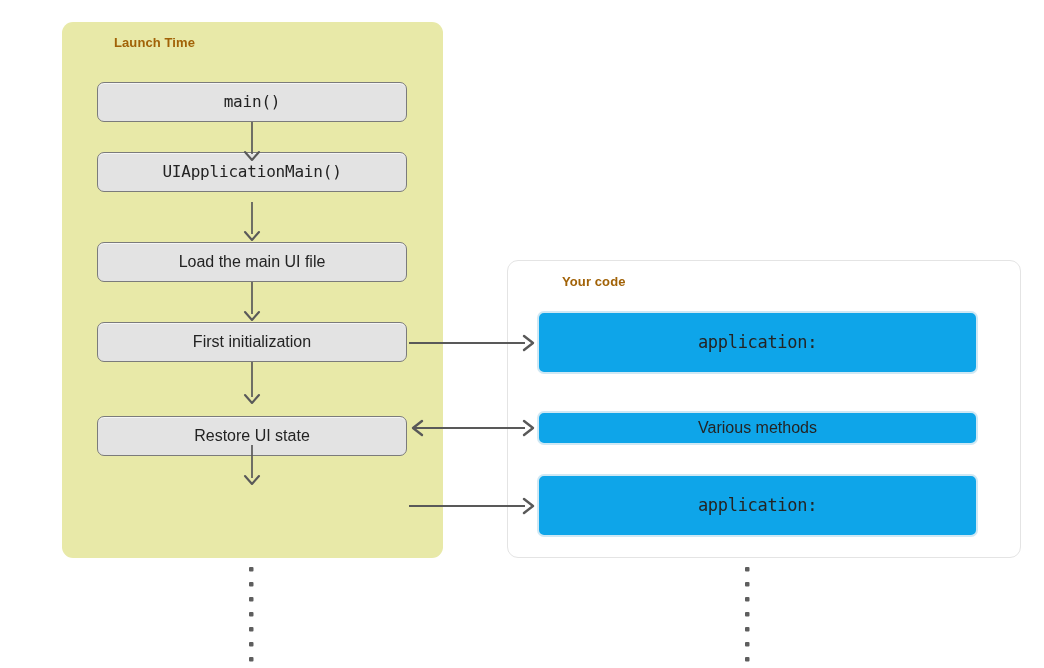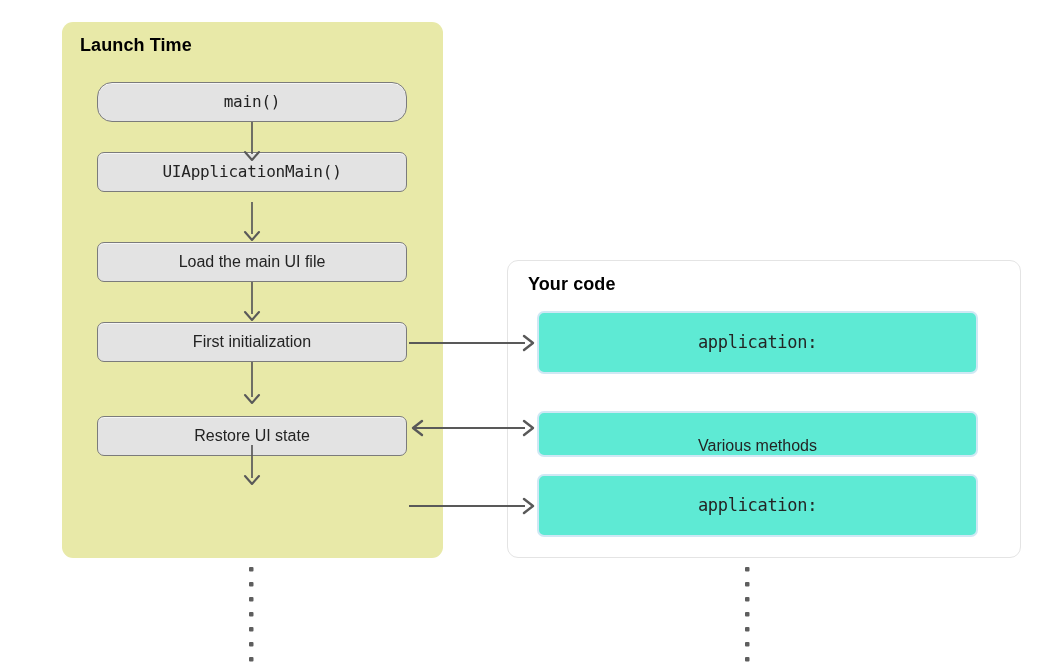--- a/index.html
+++ b/index.html
@@ -14,61 +14,61 @@
   
   .panel-launch{
     position:absolute;left:62px;top:22px;width:381px;height:536px;
     background:#e8e9a8;border-radius:11px;box-sizing:border-box;
   }
   .panel-code{
     position:absolute;left:507px;top:260px;width:514px;height:298px;
     background:#ffffff;border:1px solid #e4e4e4;border-radius:11px;box-sizing:border-box;
   }
   .panel-title{
-    position:absolute;font-weight:bold;font-size:18px;color:#000000;
-    letter-spacing:.1px;white-space:nowrap;
+    position:absolute;font-weight:bold;font-size:13px;color:#a16207;
+    letter-spacing:.1px;white-space:nowrap;margin-left:34px;
   }
   .panel-launch .panel-title{left:18px;top:13px;}
   .panel-code .panel-title{left:20px;top:13px;}
 
   
   .fbox{
     position:absolute;left:97px;width:310px;height:40px;
     background:#e3e3e3;border:1.6px solid #7b7b7b;border-radius:7px;
     box-sizing:border-box;
     display:flex;align-items:center;justify-content:center;
     font-size:16px;color:#232323;text-align:center;line-height:1.15;
     box-shadow:0 1px 0 rgba(255,255,255,.65) inset;
   }
   .fbox.mono{font-family:"DejaVu Sans Mono", monospace;font-size:16px;letter-spacing:-.2px;}
 
   
   .cbox{
     position:absolute;left:537px;width:441px;
-    background:#5eead4;border:2px solid #cfe8f4;border-radius:7px;
+    background:#0ea5e9;border:2px solid #cfe8f4;border-radius:7px;
     box-sizing:border-box;
     display:flex;flex-direction:column;align-items:center;justify-content:center;
     font-size:16px;color:#242424;text-align:center;
   }
   .cbox.mono{font-family:"DejaVu Sans Mono", monospace;font-size:17px;line-height:1.32;letter-spacing:-.3px;}
   .cbox .l2{display:block;}
 
   
   #lines{position:absolute;left:0;top:0;width:1044px;height:668px;pointer-events:none;}
 </style>
 </head>
 <body>
 
 <div id="stage">
 
   <div class="panel-launch">
     <div class="panel-title">Launch Time</div>
   </div>
 
-  <div class="fbox mono" style="top:82px;border-radius:15px;">
+  <div class="fbox mono" style="top:82px;">
       <span>main()</span>
     </div>
   <div class="fbox mono" style="top:152px;">
       <span>UIApplicationMain()</span>
     </div>
   <div class="fbox" style="top:322px;">
       <span>First initialization</span>
     </div>
   <div class="fbox" style="top:242px;">
       <span>Load the main UI file</span>
@@ -78,21 +78,21 @@
     </div>
 
   <div class="panel-code">
     <div class="panel-title">Your code</div>
   </div>
 
   <div class="cbox mono" style="top:311px;height:63px;">
     <span class="l1">application:</span>
   </div>
 
-  <div class="cbox" style="top:411px;height:46px;justify-content:flex-end;">
+  <div class="cbox" style="top:411px;height:34px;">
     <span class="l1">Various methods</span>
   </div>
 
   <div class="cbox mono" style="top:474px;height:63px;">
     <span class="l1">application:</span>
   </div>
 
   <svg id="lines" viewBox="0 0 1044 668">
     <defs>
       <g id="vhead">

